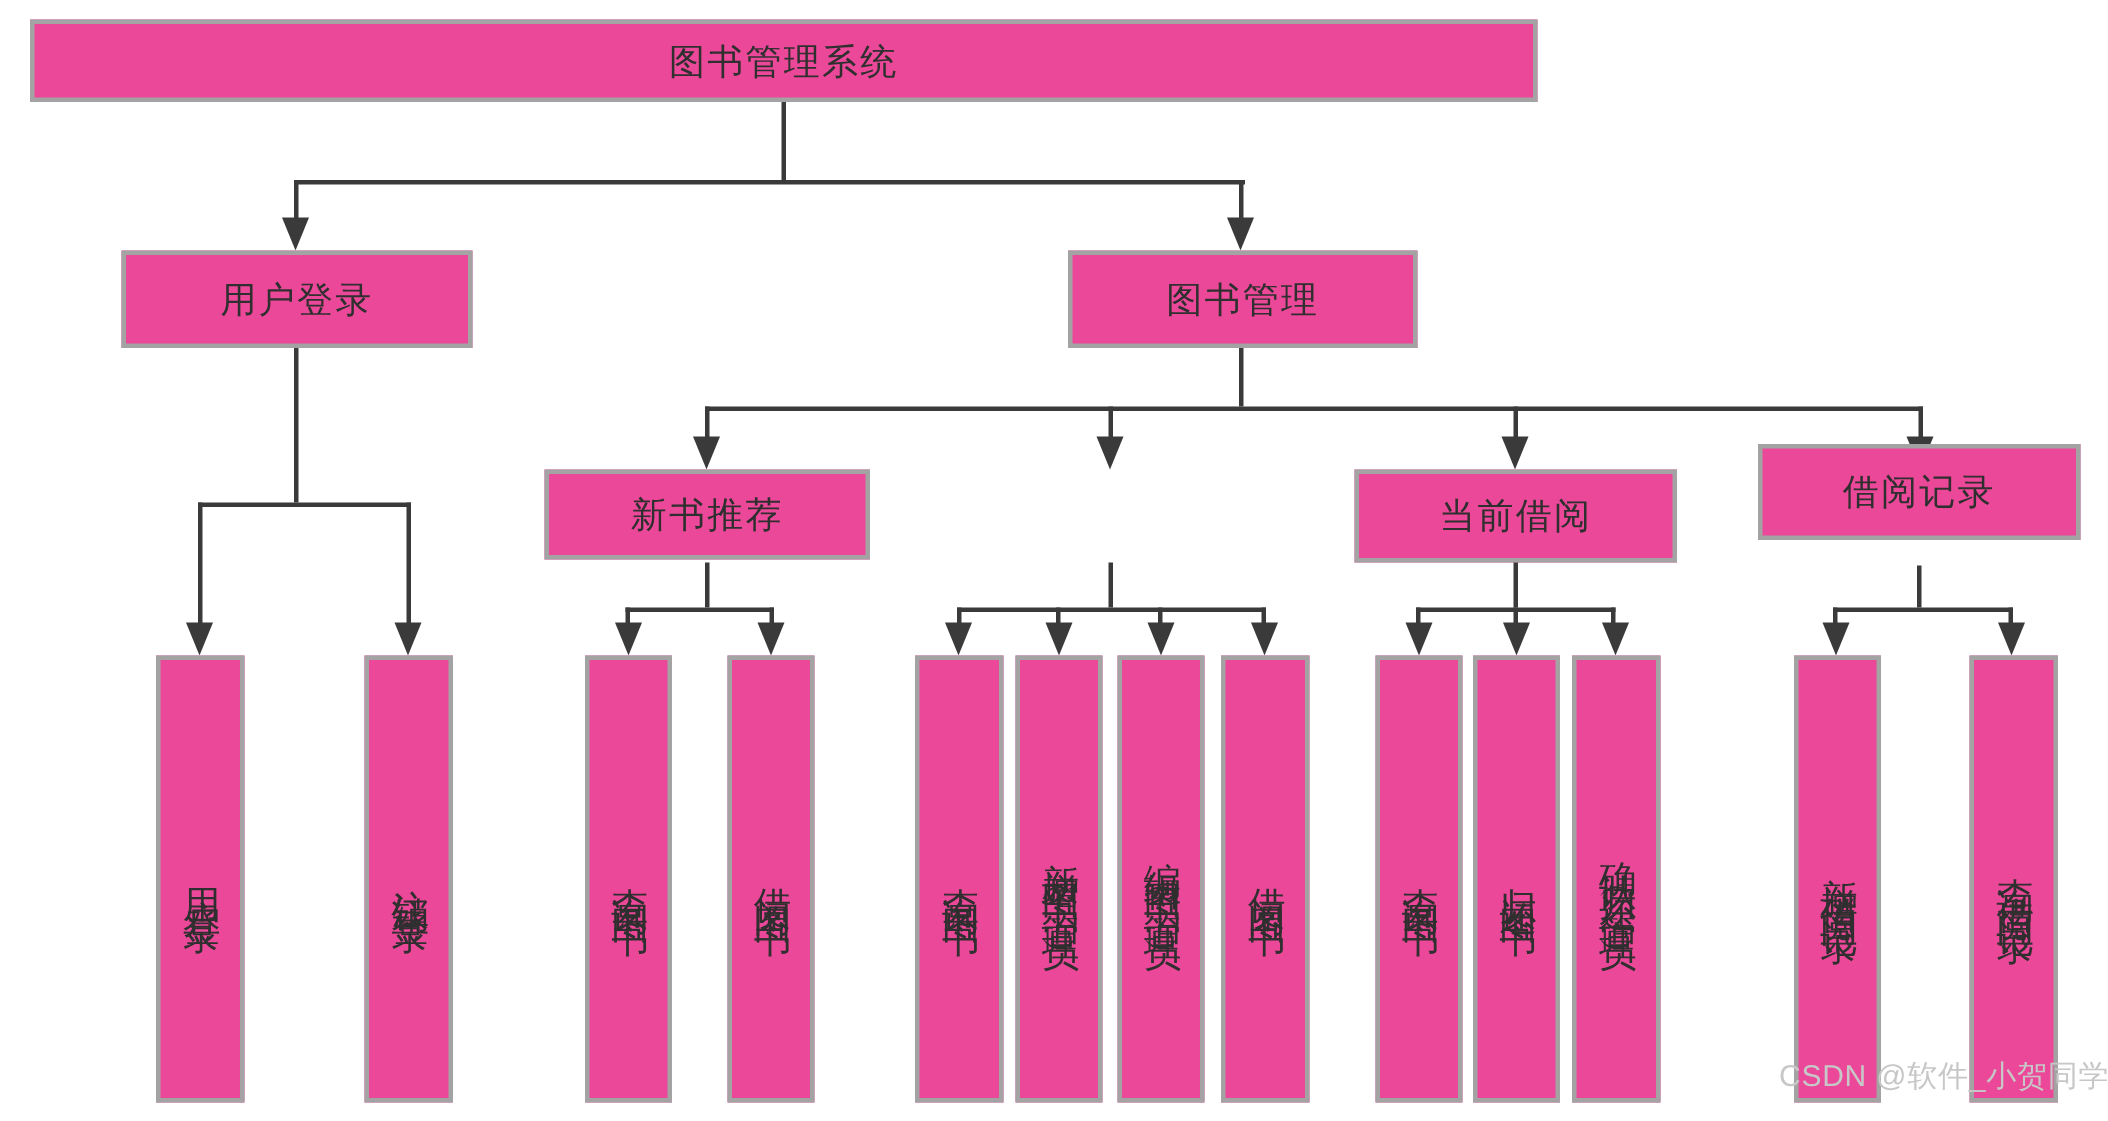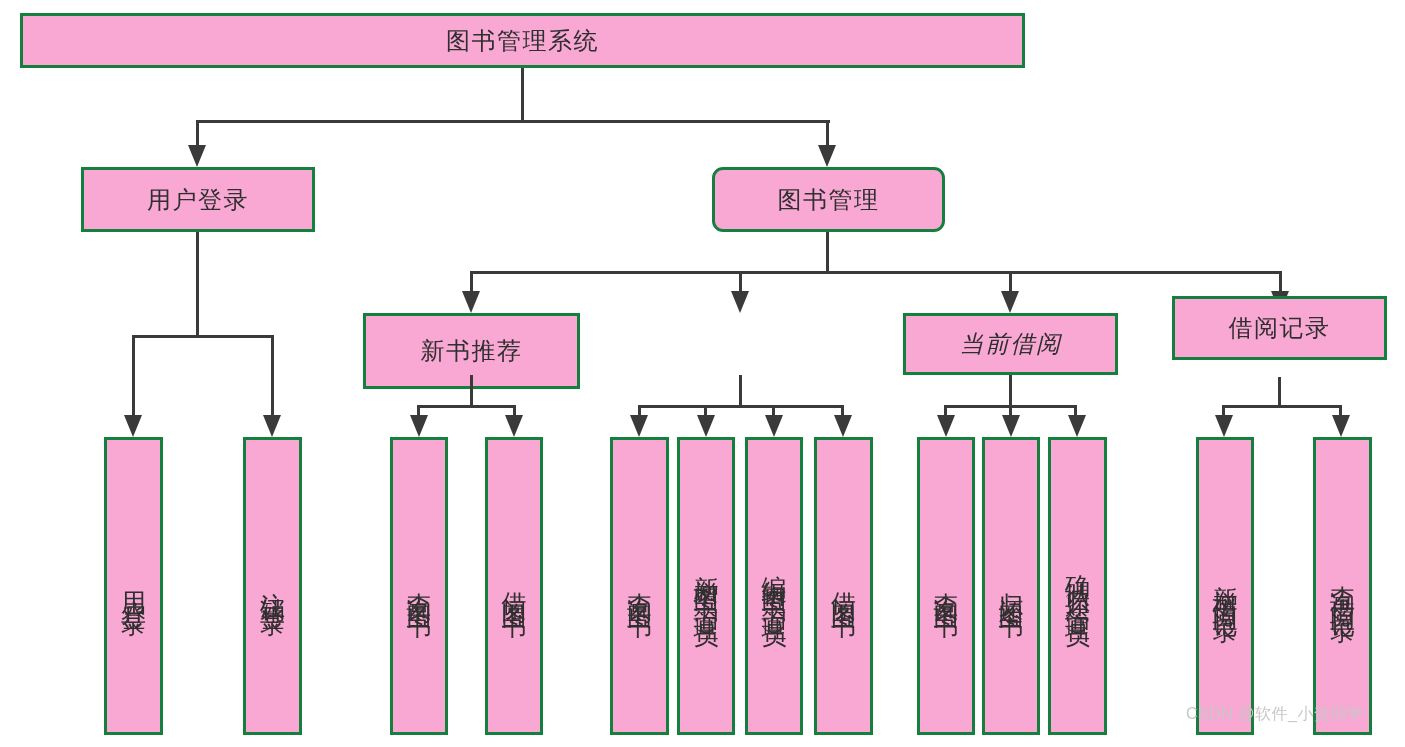--- a/index.html
+++ b/index.html
@@ -7,22 +7,22 @@
     position: relative;
     width: 1405px;
     height: 747px;
     background: #ffffff;
     font-family: "Liberation Sans", "DejaVu Sans", sans-serif;
     overflow: hidden;
   }
   .box {
     position: absolute;
     box-sizing: border-box;
-    border: 3px solid #15803d;
-    background: #f9a8d4;
+    border: 3px solid #a3a3a3;
+    background: #ec4899;
     display: flex;
     align-items: center;
     justify-content: center;
     color: #2f2f2f;
   }
   .hbox { font-size: 24px; letter-spacing: 1.5px; white-space: nowrap; }
   .vbox {
     writing-mode: vertical-rl;
     text-orientation: mixed;
     font-size: 25px;
@@ -36,21 +36,21 @@
     position: absolute;
     width: 0; height: 0;
     border-left: 9px solid transparent;
     border-right: 9px solid transparent;
     border-top: 22px solid #3a3a3a;
   }
   .watermark {
     position: absolute;
     left: 1186px;
     top: 704px;
-    font-size: 16px;
+    font-size: 20px;
     letter-spacing: 0.5px;
     color: #c7c7c7;
     white-space: nowrap;
     z-index: 6;
   }
 </style>
 </head>
 <body>
 
 <div class="canvas">
@@ -58,42 +58,42 @@
   <div class="box hbox" style="left:20px; top:13px; width:1005px; height:55px;">图书管理系统</div>
 
   <div class="line vline" style="left:521px; top:68px; height:52px;"></div>
   <div class="line hline" style="left:196px; top:120px; width:634px;"></div>
   <div class="line vline" style="left:196px; top:120px; height:27px;"></div>
   <div class="arrow" style="left:188px; top:145px;"></div>
   <div class="line vline" style="left:826px; top:120px; height:27px;"></div>
   <div class="arrow" style="left:818px; top:145px;"></div>
 
   <div class="box hbox" style="left:81px; top:167px; width:234px; height:65px;">用户登录</div>
-  <div class="box hbox" style="left:712px; top:167px; width:233px; height:65px;border-radius:11px;">图书管理</div>
+  <div class="box hbox" style="left:712px; top:167px; width:233px; height:65px;">图书管理</div>
 
   <div class="line vline" style="left:196px; top:232px; height:103px;"></div>
   <div class="line hline" style="left:132px; top:335px; width:142px;"></div>
   <div class="line vline" style="left:132px; top:335px; height:82px;"></div>
   <div class="arrow" style="left:124px; top:415px;"></div>
   <div class="line vline" style="left:271px; top:335px; height:82px;"></div>
   <div class="arrow" style="left:263px; top:415px;"></div>
 
   <div class="line vline" style="left:826px; top:232px; height:39px;"></div>
   <div class="line hline" style="left:470px; top:271px; width:812px;"></div>
   <div class="line vline" style="left:470px; top:271px; height:22px;"></div>
   <div class="arrow" style="left:462px; top:291px;"></div>
   <div class="line vline" style="left:739px; top:271px; height:22px;"></div>
   <div class="arrow" style="left:731px; top:291px;"></div>
   <div class="line vline" style="left:1009px; top:271px; height:22px;"></div>
   <div class="arrow" style="left:1001px; top:291px;"></div>
   <div class="line vline" style="left:1279px; top:271px; height:22px;"></div>
   <div class="arrow" style="left:1271px; top:291px;"></div>
 
-  <div class="box hbox" style="left:363px; top:313px; width:217px; height:76px;">新书推荐</div>
-  <div class="box hbox" style="left:903px; top:313px; width:215px; height:62px;font-style:italic;">当前借阅</div>
+  <div class="box hbox" style="left:363px; top:313px; width:217px; height:60px;">新书推荐</div>
+  <div class="box hbox" style="left:903px; top:313px; width:215px; height:62px;">当前借阅</div>
   <div class="box hbox" style="left:1172px; top:296px; width:215px; height:64px;">借阅记录</div>
 
   <div class="line vline" style="left:470px; top:375px; height:30px;"></div>
   <div class="line hline" style="left:417px; top:405px; width:99px;"></div>
   <div class="line vline" style="left:417px; top:405px; height:12px;"></div>
   <div class="arrow" style="left:410px; top:415px;"></div>
   <div class="line vline" style="left:513px; top:405px; height:12px;"></div>
   <div class="arrow" style="left:505px; top:415px;"></div>
 
   <div class="line vline" style="left:739px; top:375px; height:30px;"></div>

